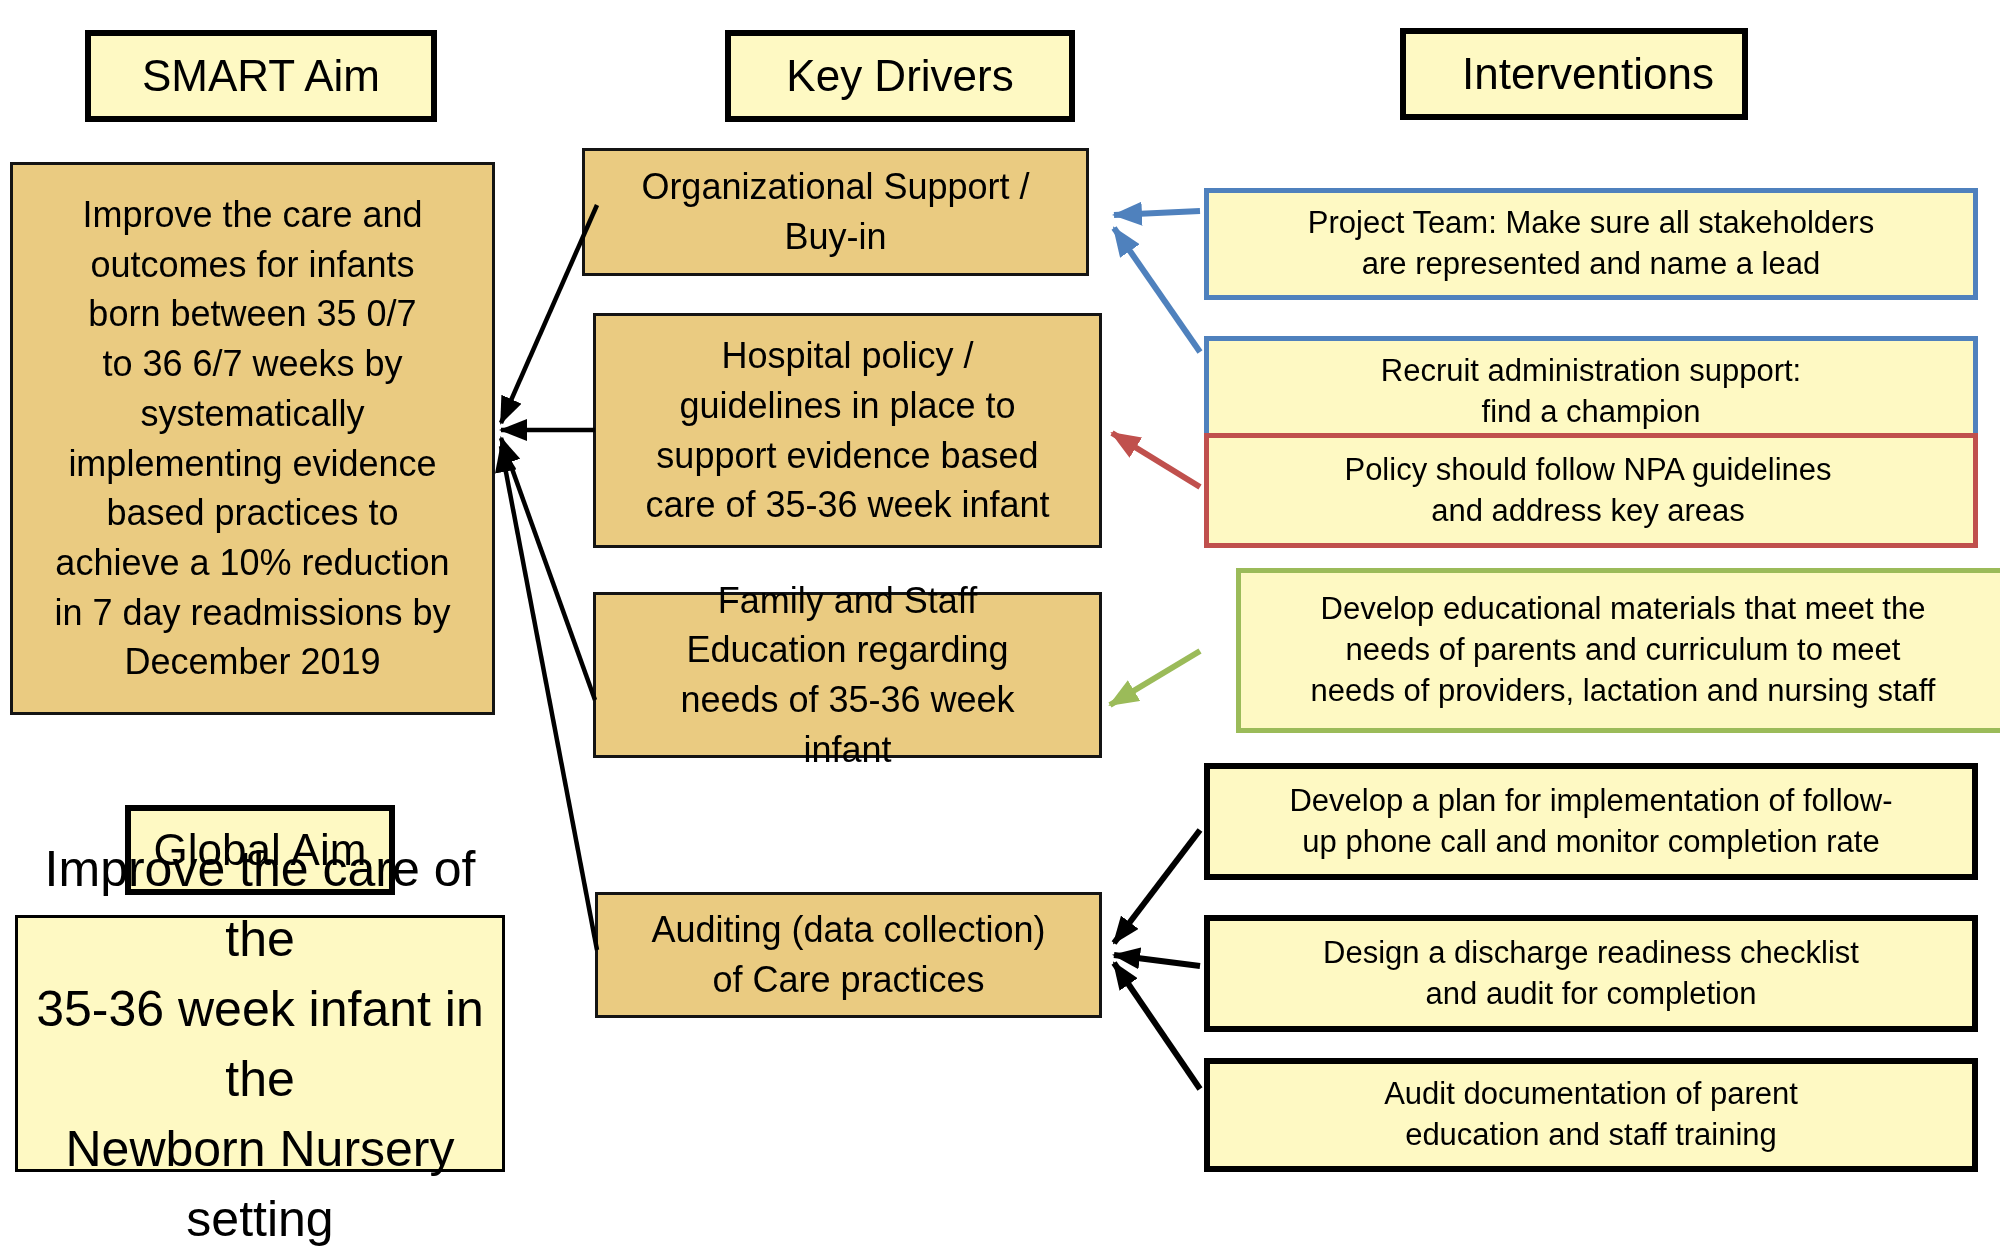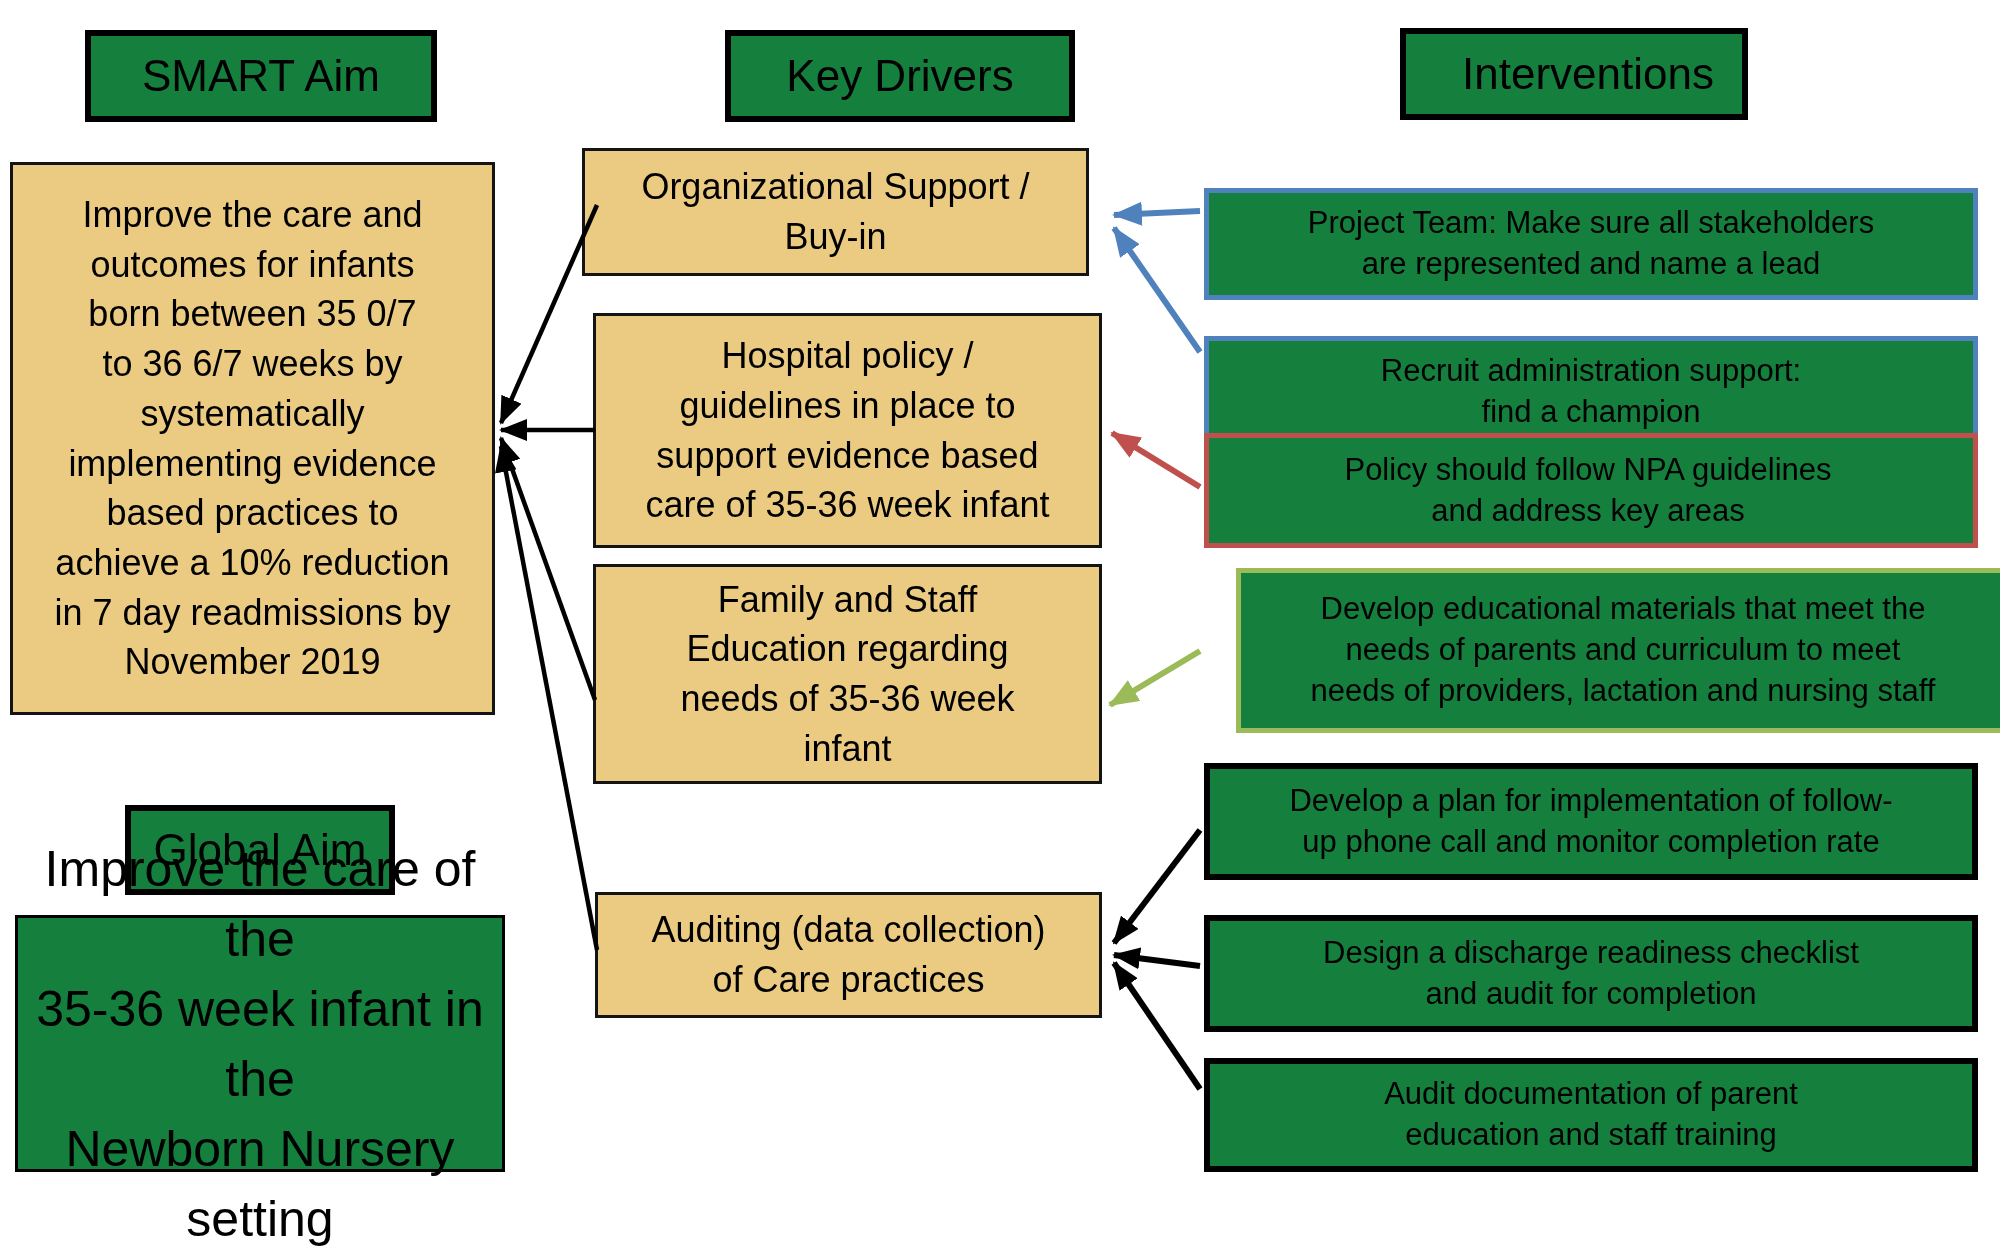--- a/index.html
+++ b/index.html
@@ -1,19 +1,19 @@
 <!DOCTYPE html>
 <html style="--c-tan: #EACB81; --c-blue: #4F81BD; --c-red: #C0504D; --c-green: #9BBB59; --c-black: #000000;"><head>
 <meta charset="utf-8">
 <style>
   html,body{margin:0;padding:0;background:#ffffff;}
   body{width:2000px;height:1246px;position:relative;overflow:hidden;
        font-family:"Liberation Sans", sans-serif;color:#000;}
   .box{position:absolute;box-sizing:border-box;display:flex;align-items:center;
-       justify-content:center;text-align:center;white-space:pre-line;background:#15803d;}
+       justify-content:center;text-align:center;white-space:pre-line;background:#fef9c3;}
   .hdr{border:6px solid #000;font-size:44px;line-height:1.15;}
   .tan{background:var(--c-tan);border:3px solid #141414;font-size:36px;line-height:1.38;}
   .plain{border:3px solid #000;font-size:50px;line-height:1.4;}
   .intv{border:5px solid #000;font-size:31px;line-height:1.32;padding:4px 14px;}
   .b-blue{border-color:var(--c-blue);margin-top:36px;}
   .b-red{border-color:var(--c-red);padding-left:8px;}
   .b-green{border-color:var(--c-green);margin-left:32px;}
   .b-black{border-color:#000;border-width:6px;}
   #arrows{position:absolute;left:0;top:0;width:2000px;height:1246px;pointer-events:none;}
 </style>
@@ -27,34 +27,34 @@
 
 <div class="box tan" style="left:10px;top:162px;width:485px;height:553px;">Improve the care and
 outcomes for infants
 born between 35 0/7
 to 36 6/7 weeks by
 systematically
 implementing evidence
 based practices to
 achieve a 10% reduction
 in 7 day readmissions by
-November 2019</div>
+December 2019</div>
 
 <div class="box plain" style="left:15px;top:915px;width:490px;height:257px;">Improve the care of the
 35-36 week infant in the
 Newborn Nursery
 setting</div>
 
 <div class="box tan" style="left:582px;top:148px;width:507px;height:128px;">Organizational Support /
 Buy-in</div>
 <div class="box tan" style="left:593px;top:313px;width:509px;height:235px;">Hospital policy /
 guidelines in place to
 support evidence based
 care of 35-36 week infant</div>
-<div class="box tan" style="left:593px;top:564px;width:509px;height:220px;">Family and Staff
+<div class="box tan" style="left:593px;top:592px;width:509px;height:166px;">Family and Staff
 Education regarding
 needs of 35-36 week
 infant</div>
 <div class="box tan" style="left:595px;top:892px;width:507px;height:126px;">Auditing (data collection)
 of Care practices</div>
 
 <div class="box intv b-blue" style="left:1204px;top:152px;width:774px;height:112px;">Project Team:  Make sure all stakeholders
 are represented and name a lead</div>
 <div class="box intv b-blue" style="left:1204px;top:300px;width:774px;height:112px;">Recruit administration support:
 find a champion</div>

